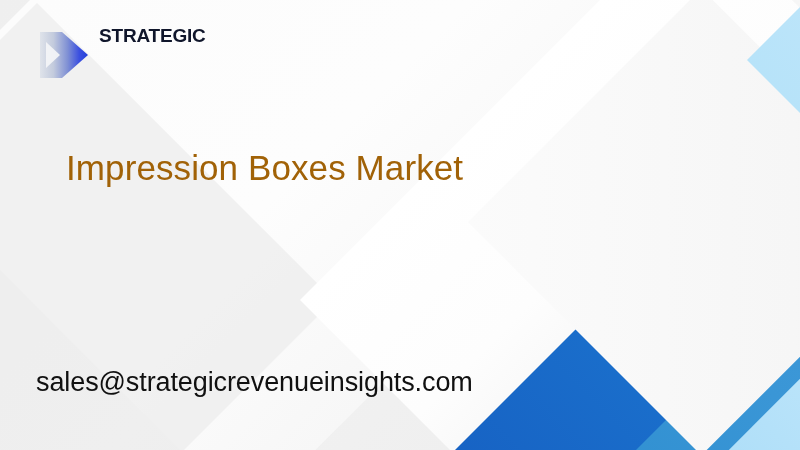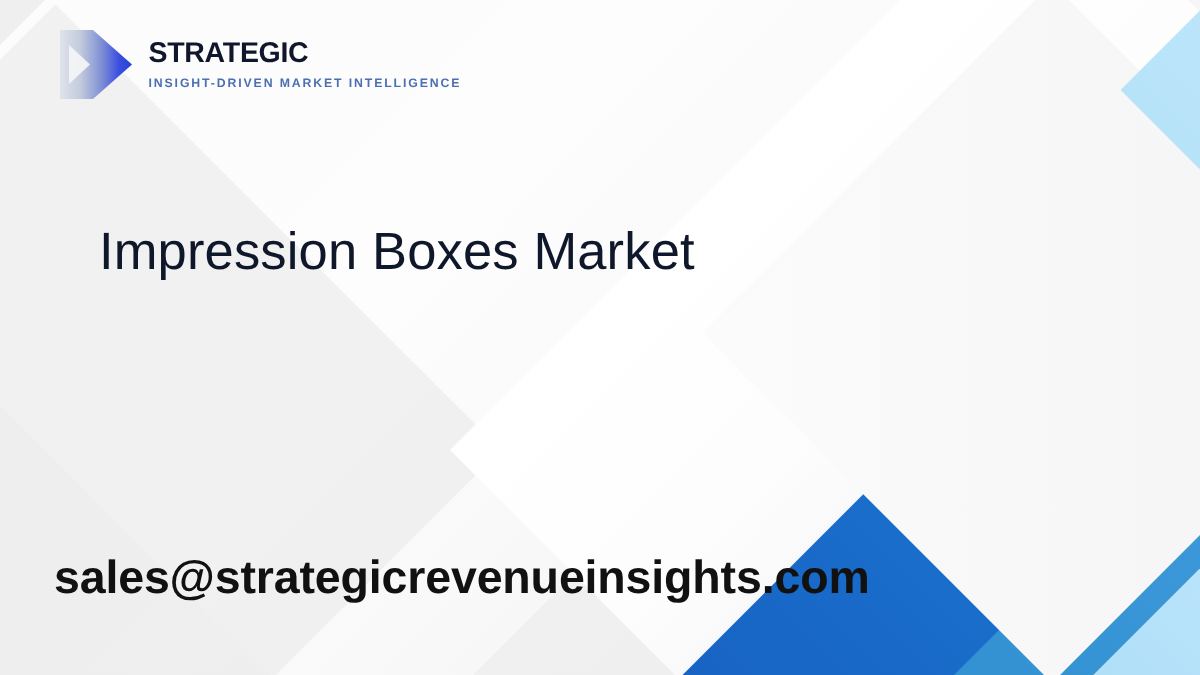--- a/index.html
+++ b/index.html
@@ -138,23 +138,23 @@
     top: 60px;
     width: 240px;
     height: 180px;
     background: linear-gradient(90deg, #b7e3f9 0%, #c6e8fb 100%);
   }
 
   
   .logo {
     position: absolute;
     left: 38px;
-    top: 14px;
+    top: 26px;
     display: flex;
-    align-items: center;
+    align-items: flex-start;
     gap: 9px;
   }
   .logo-mark {
     width: 52px;
     height: 58px;
     flex: 0 0 auto;
   }
   .logo-text {
     display: flex;
     flex-direction: column;
@@ -177,33 +177,33 @@
     white-space: nowrap;
   }
 
   
   .headline {
     position: absolute;
     left: 66px;
     top: 148px;
     font-size: 35px;
     font-weight: normal;
-    color: #0f172a;
+    color: #a16207;
     letter-spacing: 0.1px;
     white-space: nowrap;
     text-align: center;
   }
 
   
   .contact {
     position: absolute;
     left: 36px;
     top: 367px;
-    font-size: 31px;
-    font-weight: bold;
+    font-size: 27px;
+    font-weight: normal;
     color: #111111;
     letter-spacing: -0.1px;
     white-space: nowrap;
   }
 </style>
 </head>
 <body>
 
 <div id="slide">
 
@@ -231,21 +231,20 @@
           <stop offset="82%" stop-color="#3a4fe0"></stop>
           <stop offset="100%" stop-color="#2440d8"></stop>
         </linearGradient>
       </defs>
       <path d="M2 6 L2 52 L24 52 L50 29 L24 6 Z" fill="url(#chevGrad)"></path>
       <path d="M2 6 L2 52 L13 52 L13 6 Z" fill="#ffffff" opacity="0"></path>
       <path d="M8 16 L8 42 L22 29 Z" fill="#f4f5f7" opacity="0.92"></path>
     </svg>
     <div class="logo-text">
       <div class="logo-line">STRATEGIC</div>
-      <div class="logo-tagline">INSIGHT-DRIVEN MARKET INTELLIGENCE</div>
     </div>
   </div>
 
   <div class="headline">Impression Boxes Market</div>
 
   <div class="contact">sales@strategicrevenueinsights.com</div>
 
 </div>
 
 </body></html>

